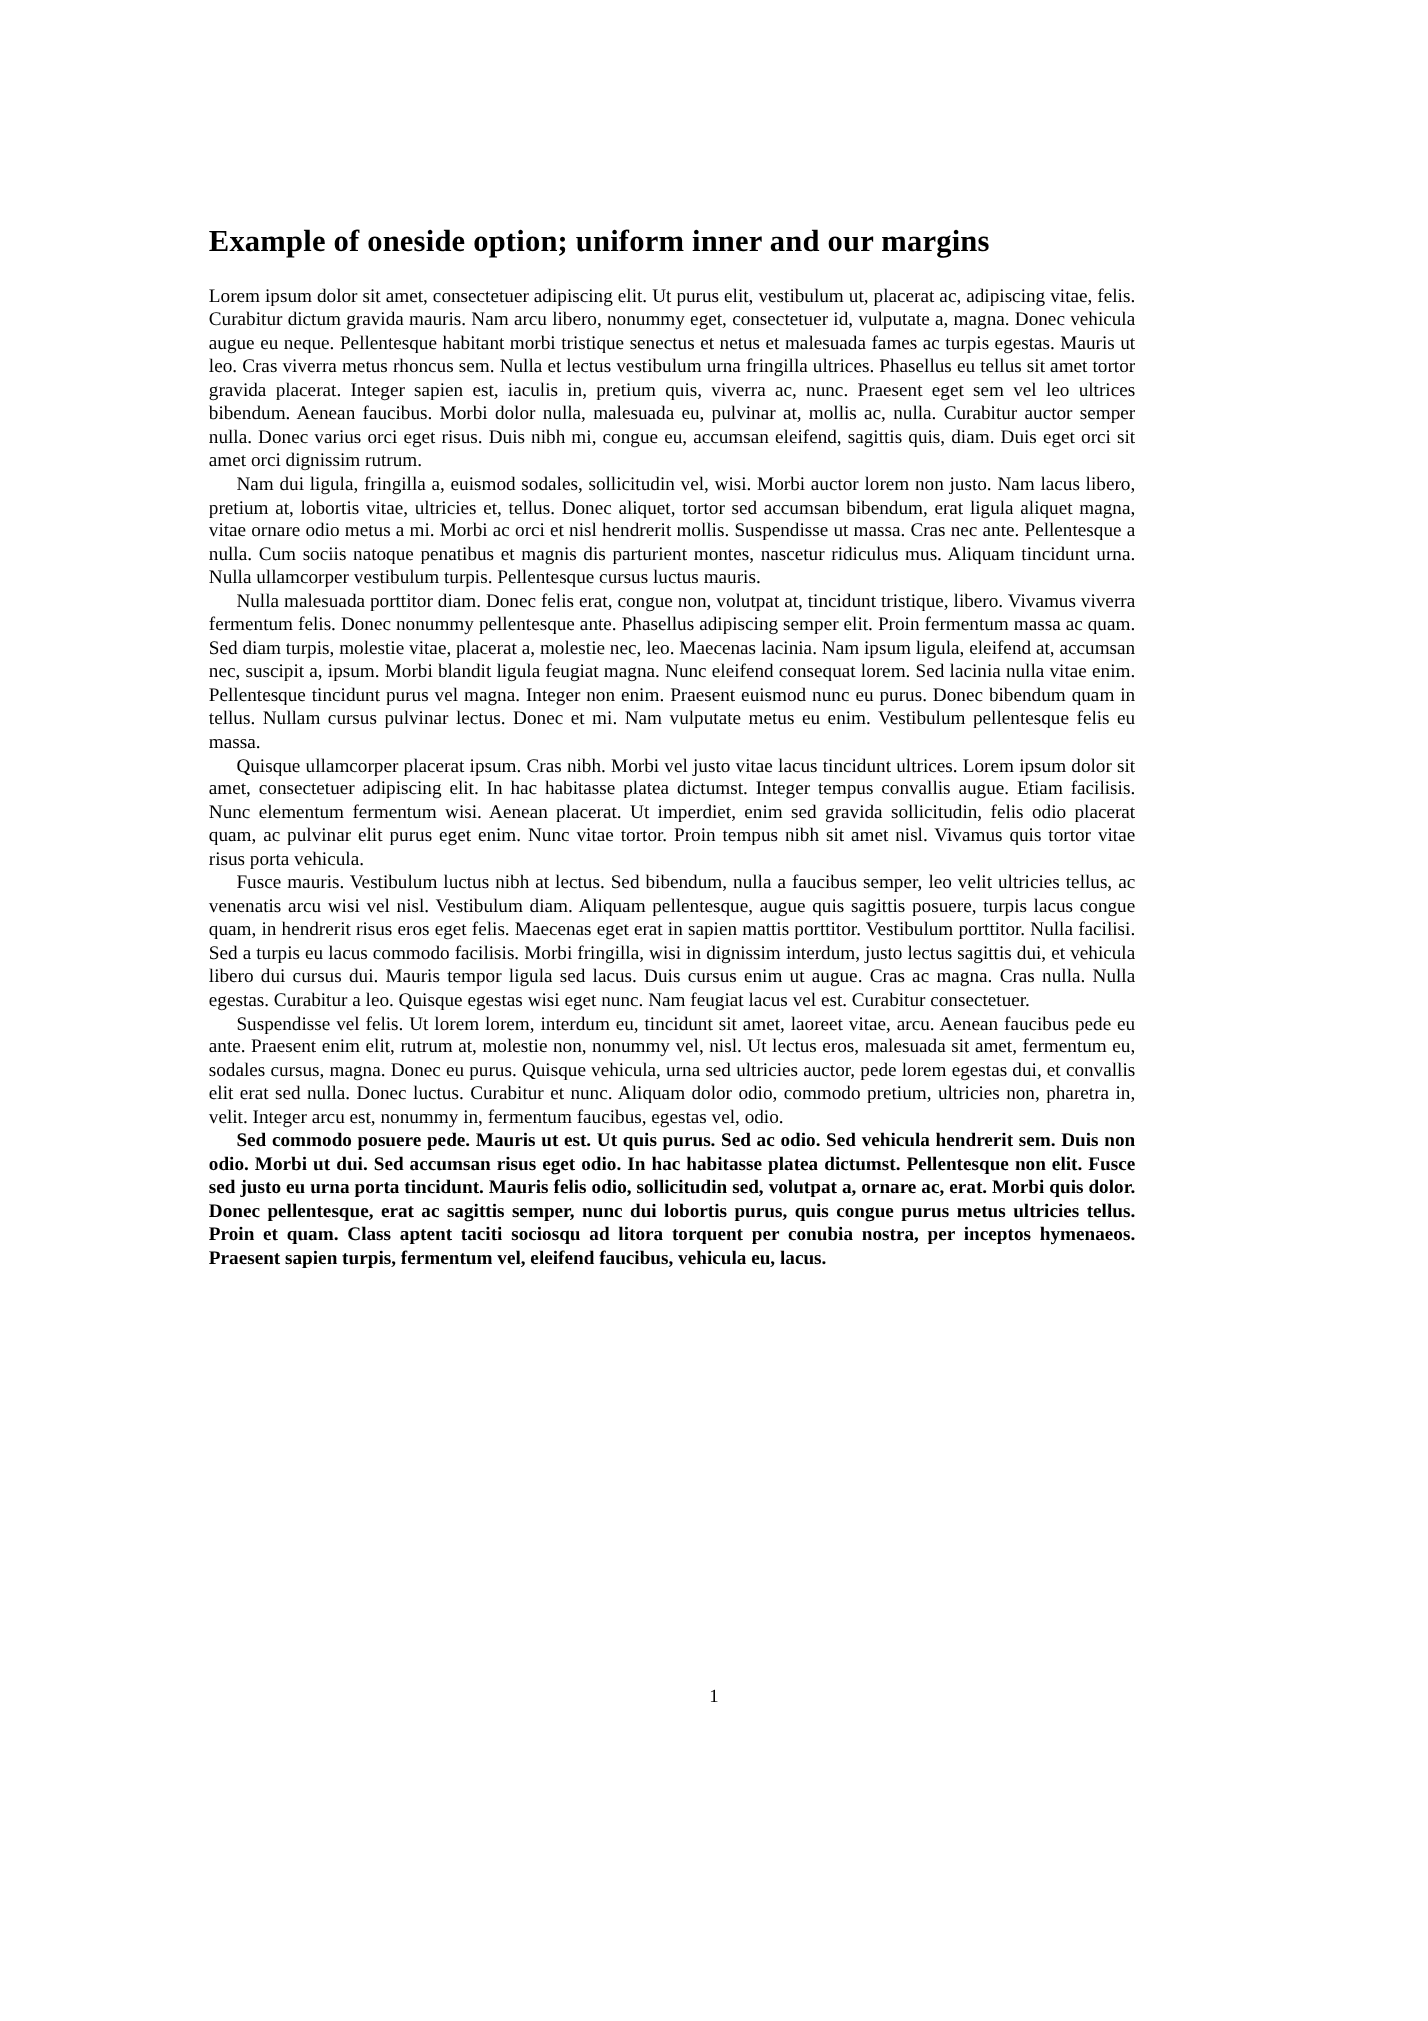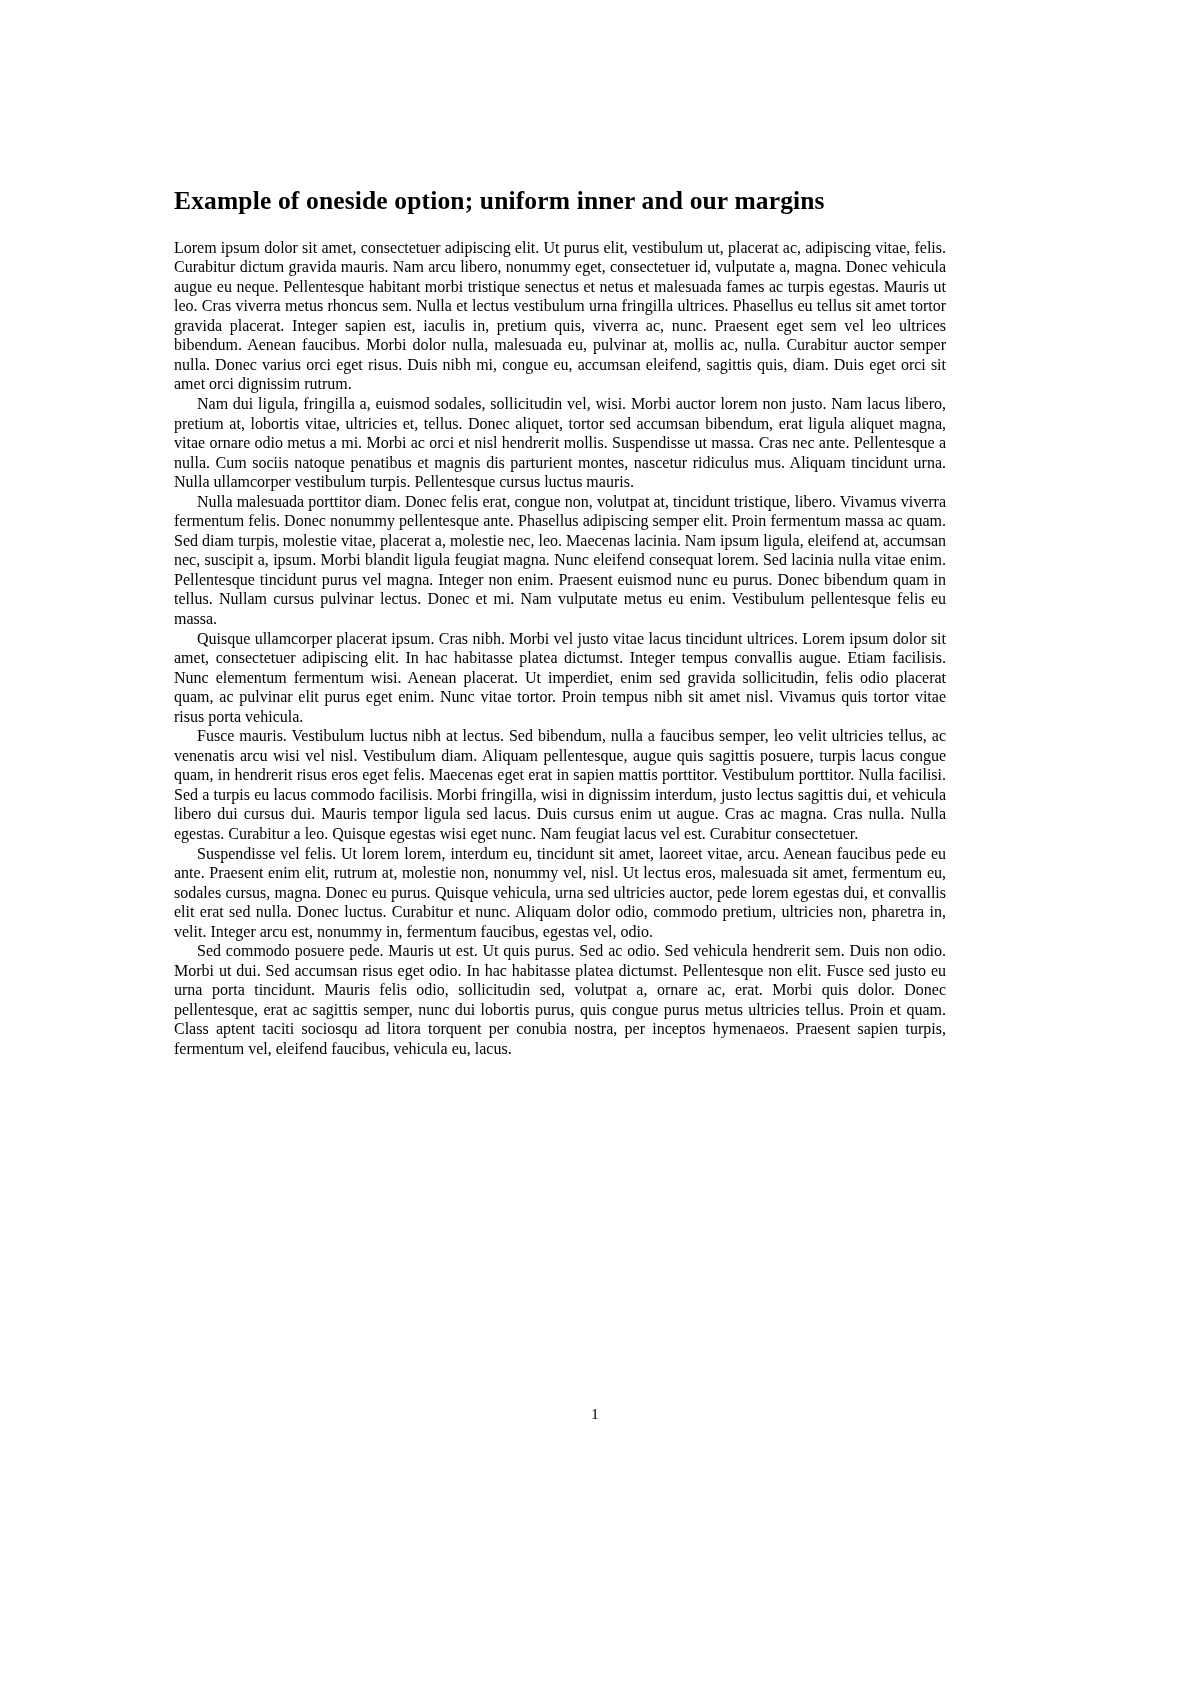--- a/index.html
+++ b/index.html
@@ -43,20 +43,21 @@
     margin: 0;
     hyphens: none;
     -webkit-hyphens: none;
     word-spacing: 0.0em;
   }
   .para + .para {
     text-indent: 23px;
   }
   .para:last-child {
     text-align: justify;
+    font-weight: bold;
   }
   .page-number {
     position: absolute;
     left: 0;
     right: 0;
     top: 1404px;
     text-align: center;
     font-size: 15.6px;
     line-height: 19px;
   }

